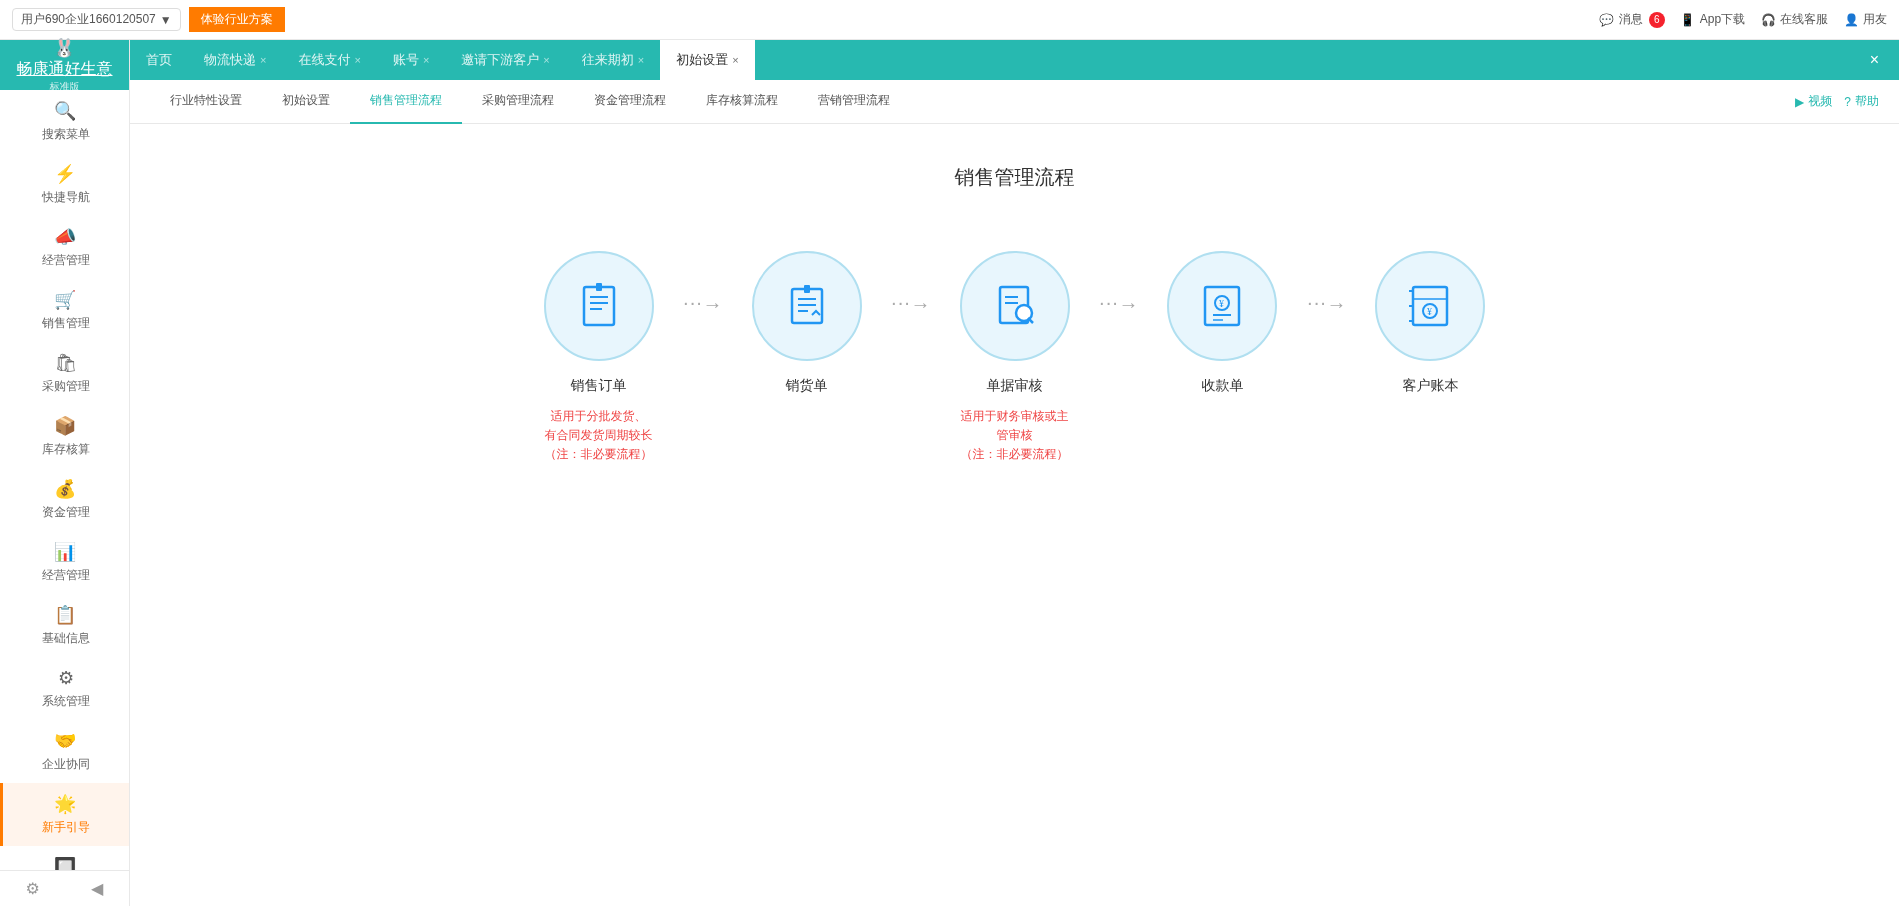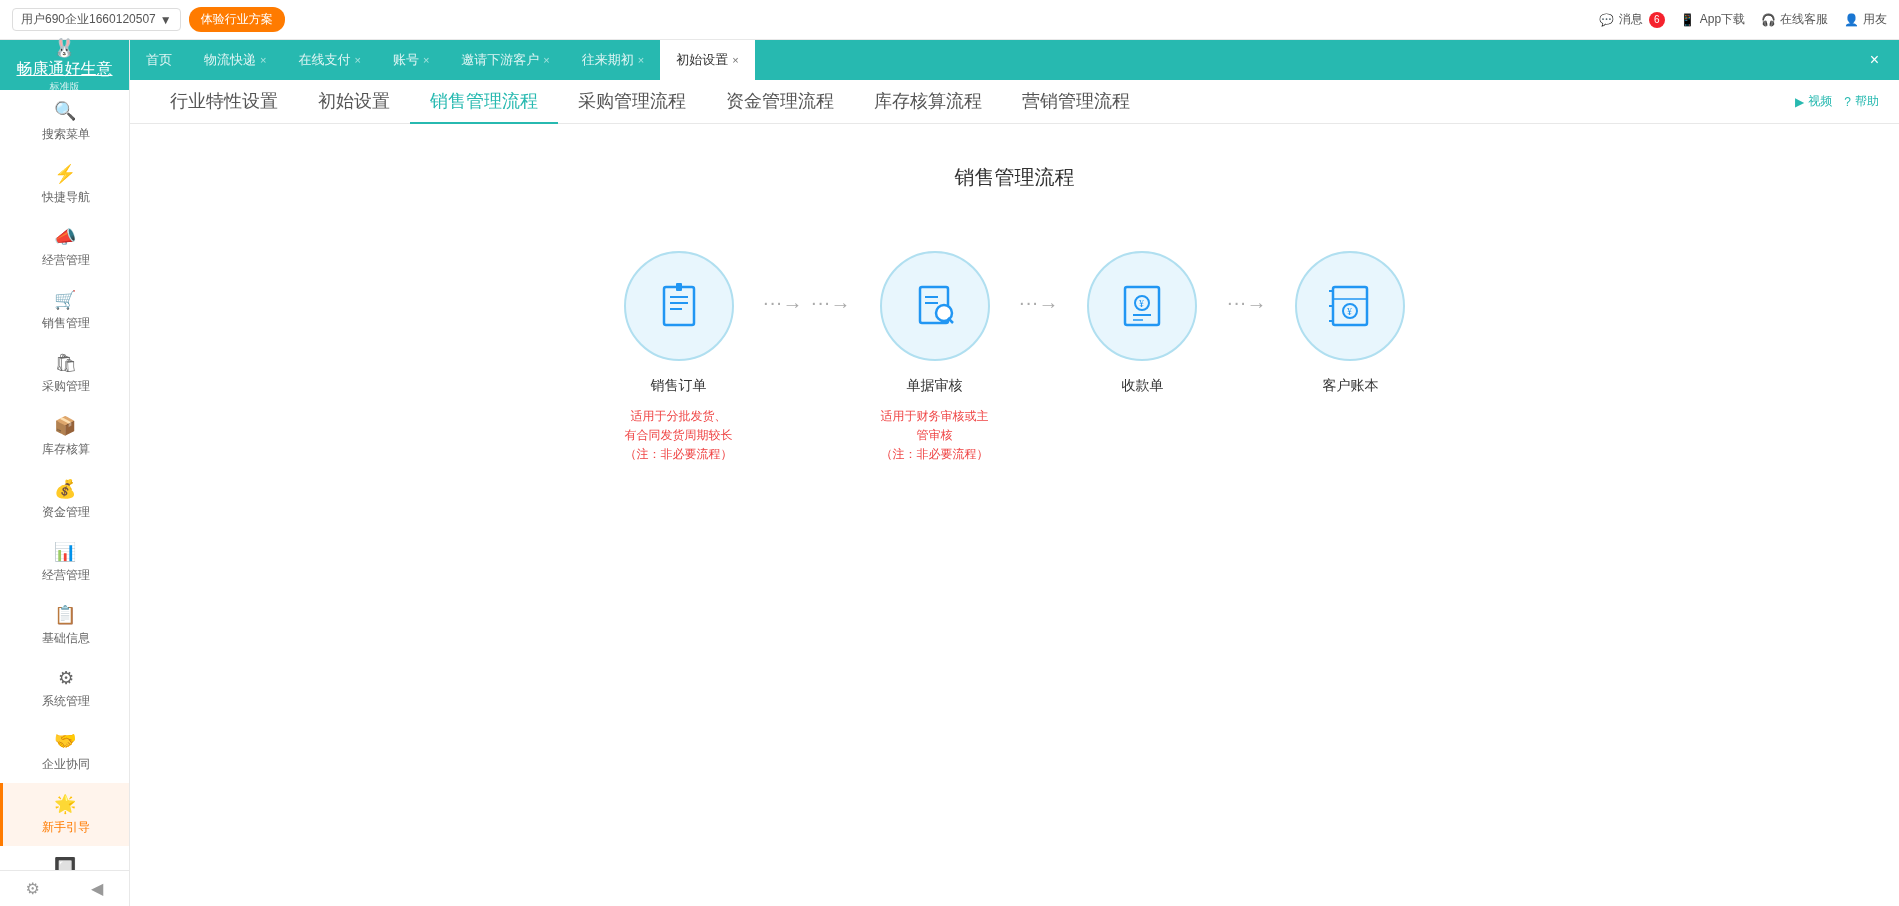--- a/index.html
+++ b/index.html
@@ -12,21 +12,21 @@
       padding: 0 12px;
       gap: 32px;
     }
     .top-bar-left { display: flex; align-items: center; gap: 8px; }
     .user-select {
       display: flex; align-items: center; gap: 4px;
       border: 1px solid #ddd; border-radius: 4px; padding: 2px 8px;
       background: #fff; cursor: pointer; font-size: 12px; color: #555;
     }
     .experience-btn {
-      background: #ff7b00; color: #fff; border: none; border-radius: 12px;
+      background: #ff7b00; color: #fff; border: none; border-radius: 0;
       padding: 4px 12px; cursor: pointer; font-size: 12px;
     }
     .top-bar-right { display: flex; align-items: center; gap: 16px; font-size: 12px; color: #555; }
     .top-right-item { display: flex; align-items: center; gap: 4px; cursor: pointer; }
     .badge { background: #f5222d; color: #fff; border-radius: 50%; width: 16px; height: 16px; font-size: 10px; display: flex; align-items: center; justify-content: center; margin-left: 2px; }
 
     
     .nav-tabs {
       display: flex; align-items: center; background: #27b9b0; height: 40px;
       padding: 0 0 0 130px; position: relative;
@@ -64,21 +64,21 @@
     .content { flex: 1; display: flex; flex-direction: column; overflow: hidden; }
 
     
     .sub-tabs {
       background: #fff; border-bottom: 1px solid #e8e8e8;
       display: flex; align-items: center; padding: 0 20px; height: 44px;
       gap: 0;
     }
     .sub-tab {
       padding: 0 20px; height: 44px; display: flex; align-items: center;
-      cursor: pointer; color: #555; font-size: 18px; border-bottom: 2px solid transparent;
+      cursor: pointer; color: #555; font-size: 12px; border-bottom: 2px solid transparent;
       white-space: nowrap;
     }
     .sub-tab.active { color: #27b9b0; border-bottom-color: #27b9b0; }
     .sub-tab-actions { margin-left: auto; display: flex; align-items: center; gap: 12px; font-size: 12px; color: #27b9b0; cursor: pointer; }
     .sub-tab-actions span { display: flex; align-items: center; gap: 4px; }
 
     
     .flow-content {
       flex: 1; background: #fff; overflow: auto; padding: 40px 20px;
     }
@@ -286,20 +286,34 @@
     <div class="flow-step-name">销售订单</div>
     <div class="flow-step-desc">
                 <div>适用于分批发货、</div>
                 <div>有合同发货周期较长</div>
                 <div>（注：非必要流程）</div>
               </div>
   </div>
             <div class="flow-arrow">
               <span>···→</span>
             </div>
+            <div class="flow-step">
+    <div class="flow-circle">
+      <svg viewBox="0 0 50 50" fill="none" xmlns="http://www.w3.org/2000/svg">
+    <rect x="10" y="8" width="30" height="34" rx="2" stroke="#2196F3" stroke-width="2.5" fill="none"></rect>
+    <line x1="16" y1="18" x2="34" y2="18" stroke="#2196F3" stroke-width="2"></line>
+    <line x1="16" y1="24" x2="34" y2="24" stroke="#2196F3" stroke-width="2"></line>
+    <line x1="16" y1="30" x2="26" y2="30" stroke="#2196F3" stroke-width="2"></line>
+    <path d="M30 34 L34 30 L38 34" stroke="#2196F3" stroke-width="2" fill="none"></path>
+    <rect x="22" y="4" width="6" height="8" rx="1" fill="#2196F3"></rect>
+  </svg>
+    </div>
+    <div class="flow-step-name">销货单</div>
+    <div class="flow-step-desc"></div>
+  </div>
             <div class="flow-arrow">
               <span>···→</span>
             </div>
             <div class="flow-step">
     <div class="flow-circle">
       <svg viewBox="0 0 50 50" fill="none" xmlns="http://www.w3.org/2000/svg">
     <rect x="10" y="6" width="28" height="36" rx="2" stroke="#2196F3" stroke-width="2.5" fill="none"></rect>
     <circle cx="34" cy="32" r="8" stroke="#2196F3" stroke-width="2.5" fill="white"></circle>
     <line x1="38" y1="37" x2="43" y2="42" stroke="#2196F3" stroke-width="2.5"></line>
     <line x1="15" y1="16" x2="28" y2="16" stroke="#2196F3" stroke-width="2"></line>

